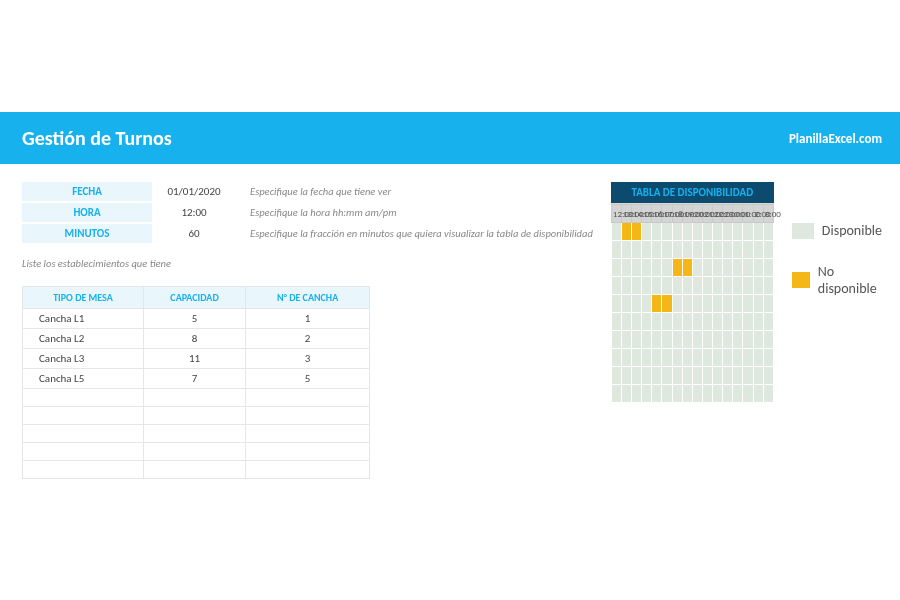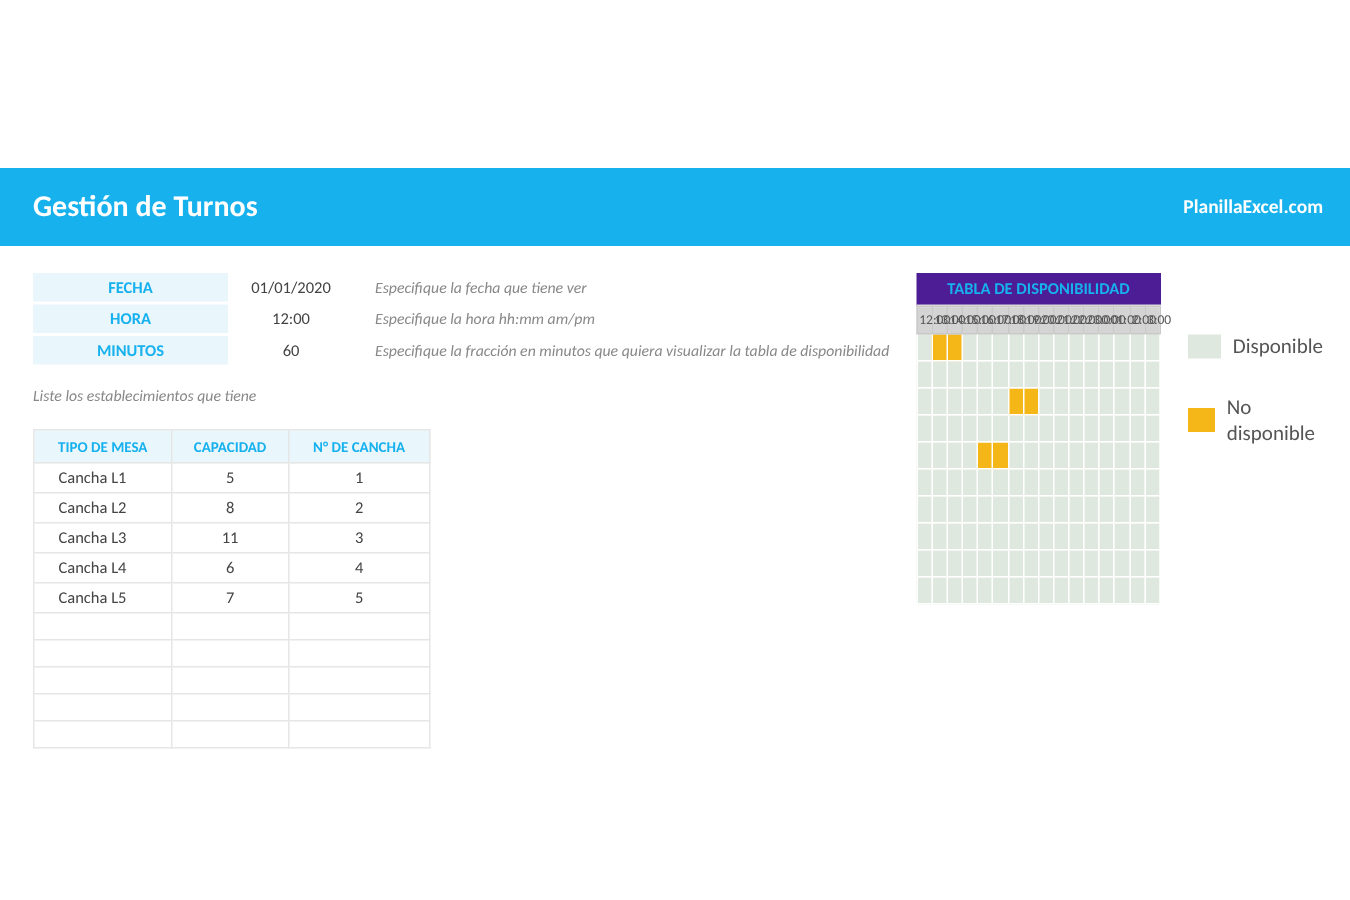--- a/index.html
+++ b/index.html
@@ -29,32 +29,32 @@
   .left { flex: 0 0 auto; }
   .right { flex: 1 1 auto; display: flex; gap: 18px; }
 
   .params { display: grid; grid-template-columns: 130px 84px 1fr; row-gap: 2px; align-items: center; margin-bottom: 14px; }
   .params .lbl { background:#e9f6fc; color:#17b1ee; font-weight:700; text-align:center; padding:3px 4px; font-size:11px; }
   .params .val { text-align:center; padding:3px 0; }
   .params .hint { font-style: italic; color:#888; padding-left: 14px; font-size:10.5px; }
 
   .list-note { color:#888; font-size:10.5px; margin-bottom:16px; font-style:italic;}
 
-  table.est { border-collapse: collapse; width: 265px; }
+  table.est { border-collapse: collapse; width: 348px; }
   table.est th {
     background:#e9f6fc; color:#17b1ee; font-weight:700;
     font-size:10px; padding:4px 6px; border:1px solid #e6e6e6; text-align:center;
   }
   table.est td {
     border:1px solid #e6e6e6; padding:3px 6px; text-align:center; font-size:11px; height:18px;
   }
   table.est td:first-child { text-align:left; padding-left:16px; }
 
   .avail-wrap { flex: 1 1 auto; }
-  .avail-title { background:#4c1d95; color:#17b1ee; font-weight:700; text-align:center; padding:4px 0; font-size:11px; border-bottom:1px solid #d9d9d9;}
+  .avail-title { background:#0c4a6e; color:#17b1ee; font-weight:700; text-align:center; padding:4px 0; font-size:11px; border-bottom:1px solid #d9d9d9;}
   table.avail { border-collapse: collapse; width:100%; table-layout:fixed; }
   table.avail th {
     background:#d4d4d4; color:#555; font-weight:400; font-size:9px;
     border:1px solid #c9c9c9; padding:3px 1px; text-align:center;
   }
   table.avail td {
     background:#dfe8de; border:1px solid #fff; height:18px;
   }
   table.avail td.busy { background:#f5b617; }
 
@@ -106,25 +106,20 @@
           </tr>
           <tr>
             <td>Cancha L2</td>
             <td>8</td>
             <td>2</td>
           </tr>
           <tr>
             <td>Cancha L3</td>
             <td>11</td>
             <td>3</td>
-          </tr>
-          <tr>
-            <td>Cancha L4</td>
-            <td>6</td>
-            <td>4</td>
           </tr>
           <tr>
             <td>Cancha L5</td>
             <td>7</td>
             <td>5</td>
           </tr>
           <tr>
             <td></td>
             <td></td>
             <td></td>

